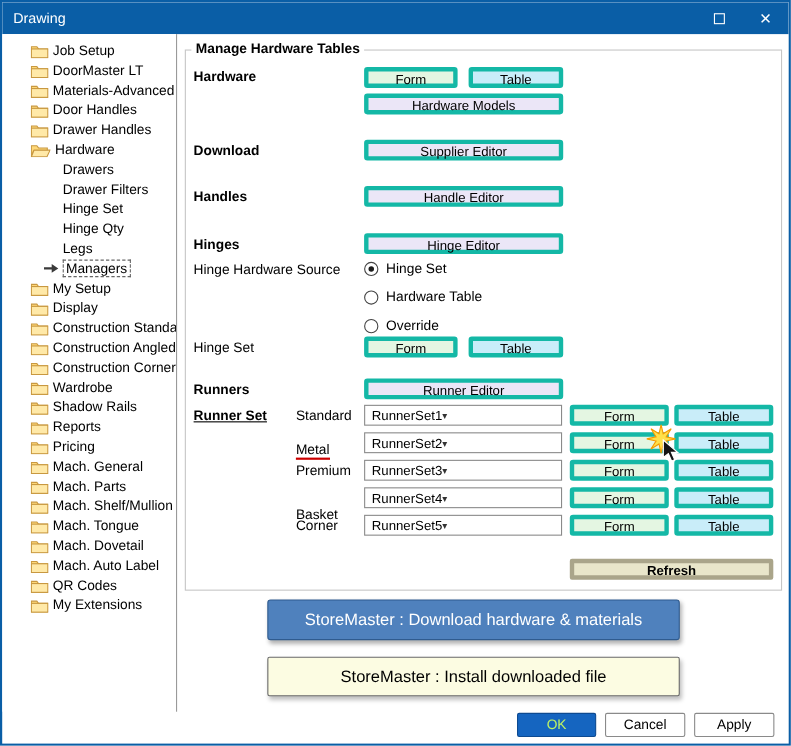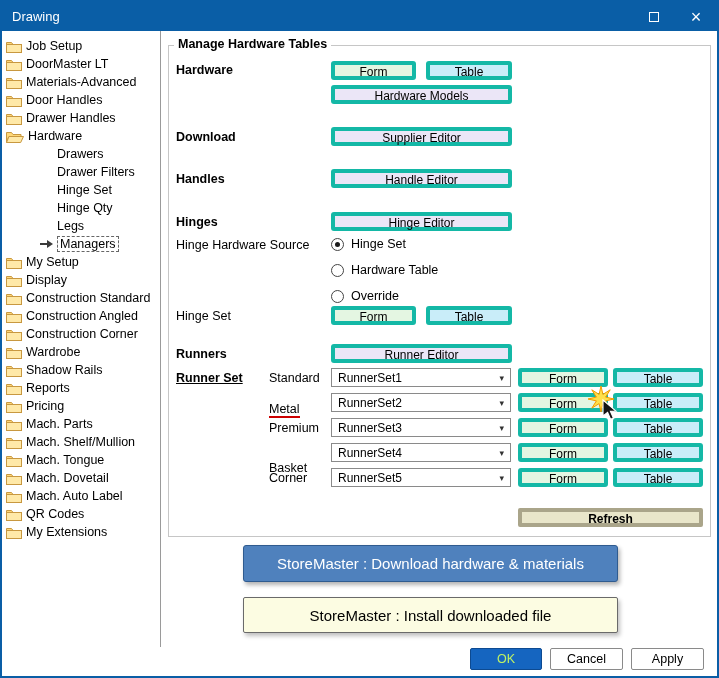--- a/index.html
+++ b/index.html
@@ -26,21 +26,21 @@
   .close-glyph { font-size:18px; line-height:1; }
 
   
   .sidebar {
     position:absolute; top:29px; left:0; width:159px; height:616px;
     background:#fff; border-right:1px solid #9a9a9a; padding-top:6px;
     overflow:hidden;
   }
   .tree-item {
     display:flex; align-items:center; height:18px; gap:4px;
-    padding-left:4px; font-size:12.5px; white-space:nowrap; cursor:pointer;
+    padding-left:26px; font-size:12.5px; white-space:nowrap; cursor:pointer;
   }
   .tree-item.child { padding-left:38px; }
   .tree-item.child.noicon { padding-left:55px; }
   .tree-icon { display:flex; align-items:center; }
   .tree-item.selected .tree-label { outline:1px dashed #666; padding:0 2px; }
 
   
   .groupbox {
     position:absolute; left:166px; top:43px; width:543px; height:492px;
     border:1px solid #c6c6c6; background:#fff;
@@ -78,21 +78,21 @@
     background:#fff; display:inline-block; position:relative; flex:0 0 13px;
   }
   .radio.sel .rc::after {
     content:""; position:absolute; left:3px; top:3px; width:5px; height:5px;
     border-radius:50%; background:#1a1a1a;
   }
 
   .dropdown {
     position:absolute; width:180px; height:19px; background:#fff;
     border:1px solid #8a8a8a; display:flex; align-items:center;
-    justify-content:space-between; padding:0 6px; font-size:12px; cursor:pointer;
+    justify-content:flex-start; padding:0 6px; font-size:12px; cursor:pointer;
   }
   .dd-arrow { font-size:9px; color:#333; }
 
   
   .sm-download {
     position:absolute; left:241px; top:543px; width:375px; height:37px;
     background:#4f81bd; color:#fff; font-size:15px;
     font-family:"Liberation Sans", sans-serif;
     border:1px solid #2f5b8f; border-radius:3px;
     box-shadow:2px 3px 4px rgba(0,0,0,0.3); cursor:pointer;
@@ -284,20 +284,29 @@
         <span class="tree-label">Reports</span>
       </div>
       <div class="tree-item">
         <span class="tree-icon">
           <svg width="16" height="13" viewBox="0 0 16 13">
             <path d="M0.5 2.5 L5.5 2.5 L7 4.5 L15.5 4.5 L15.5 12.5 L0.5 12.5 Z" fill="#ffd878" stroke="#c89840"></path>
             <rect x="0.5" y="4.5" width="15" height="8" fill="#ffe9a8" stroke="#c89840"></rect>
           </svg>
         </span>
         <span class="tree-label">Pricing</span>
+      </div>
+      <div class="tree-item">
+        <span class="tree-icon">
+          <svg width="16" height="13" viewBox="0 0 16 13">
+            <path d="M0.5 2.5 L5.5 2.5 L7 4.5 L15.5 4.5 L15.5 12.5 L0.5 12.5 Z" fill="#ffd878" stroke="#c89840"></path>
+            <rect x="0.5" y="4.5" width="15" height="8" fill="#ffe9a8" stroke="#c89840"></rect>
+          </svg>
+        </span>
+        <span class="tree-label">Mach. General</span>
       </div>
       <div class="tree-item">
         <span class="tree-icon">
           <svg width="16" height="13" viewBox="0 0 16 13">
             <path d="M0.5 2.5 L5.5 2.5 L7 4.5 L15.5 4.5 L15.5 12.5 L0.5 12.5 Z" fill="#ffd878" stroke="#c89840"></path>
             <rect x="0.5" y="4.5" width="15" height="8" fill="#ffe9a8" stroke="#c89840"></rect>
           </svg>
         </span>
         <span class="tree-label">Mach. Parts</span>
       </div>

